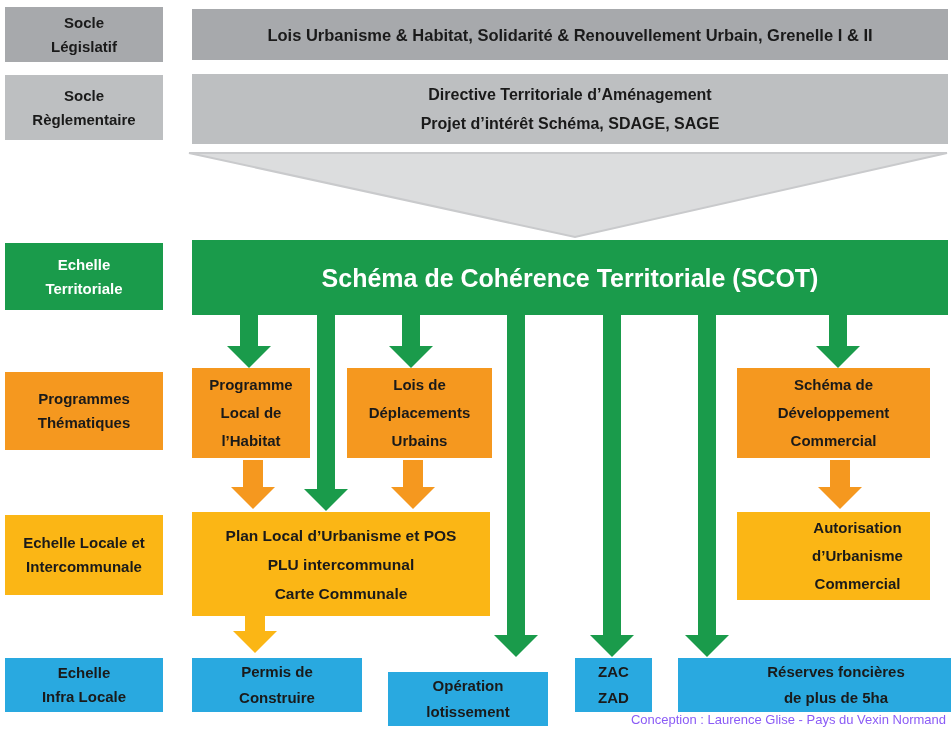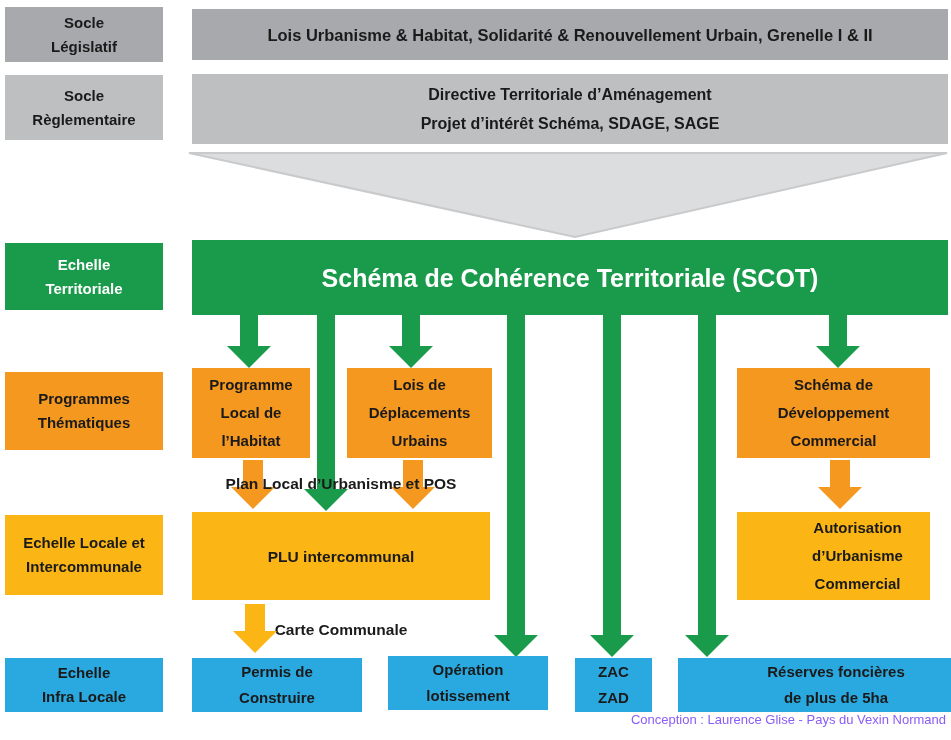--- a/index.html
+++ b/index.html
@@ -154,21 +154,21 @@
   </div>
   <div class="arrow orange" style="left:818px; top:460px;">
     <div class="shaft" style="height:27px"></div>
     <div class="head"></div>
   </div>
 
   <div class="box bg-amber fs-label" style="left:5px; top:515px; width:158px; height:80px;">
     <div>Echelle Locale et</div>
     <div>Intercommunale</div>
   </div>
-  <div class="box bg-amber fs-plu" style="left:192px; top:512px; width:298px; height:88px;gap:44px;">
+  <div class="box bg-amber fs-plu" style="left:192px; top:512px; width:298px; height:104px;">
     <div>Plan Local d’Urbanisme et POS</div>
     <div>PLU intercommunal</div>
     <div>Carte Communale</div>
   </div>
   <div class="box bg-amber fs-orange3" style="left:737px; top:512px; width:193px; height:88px;padding-left:48px;">
     <div>Autorisation</div>
     <div>d’Urbanisme</div>
     <div>Commercial</div>
   </div>
 
@@ -178,21 +178,21 @@
   </div>
 
   <div class="box bg-blue fs-label" style="left:5px; top:658px; width:158px; height:54px;">
     <div>Echelle</div>
     <div>Infra Locale</div>
   </div>
   <div class="box bg-blue fs-blue2" style="left:192px; top:658px; width:170px; height:54px;">
     <div>Permis de</div>
     <div>Construire</div>
   </div>
-  <div class="box bg-blue fs-blue2" style="left:388px; top:656px; width:160px; height:54px;">
+  <div class="box bg-blue fs-blue2" style="left:388px; top:672px; width:160px; height:54px;">
     <div>Opération</div>
     <div>lotissement</div>
   </div>
   <div class="box bg-blue fs-blue2" style="left:575px; top:658px; width:77px; height:54px;">
     <div>ZAC</div>
     <div>ZAD</div>
   </div>
   <div class="box bg-blue fs-blue2" style="left:678px; top:658px; width:316px; height:54px;">
     <div>Réserves foncières</div>
     <div>de plus de 5ha</div>

